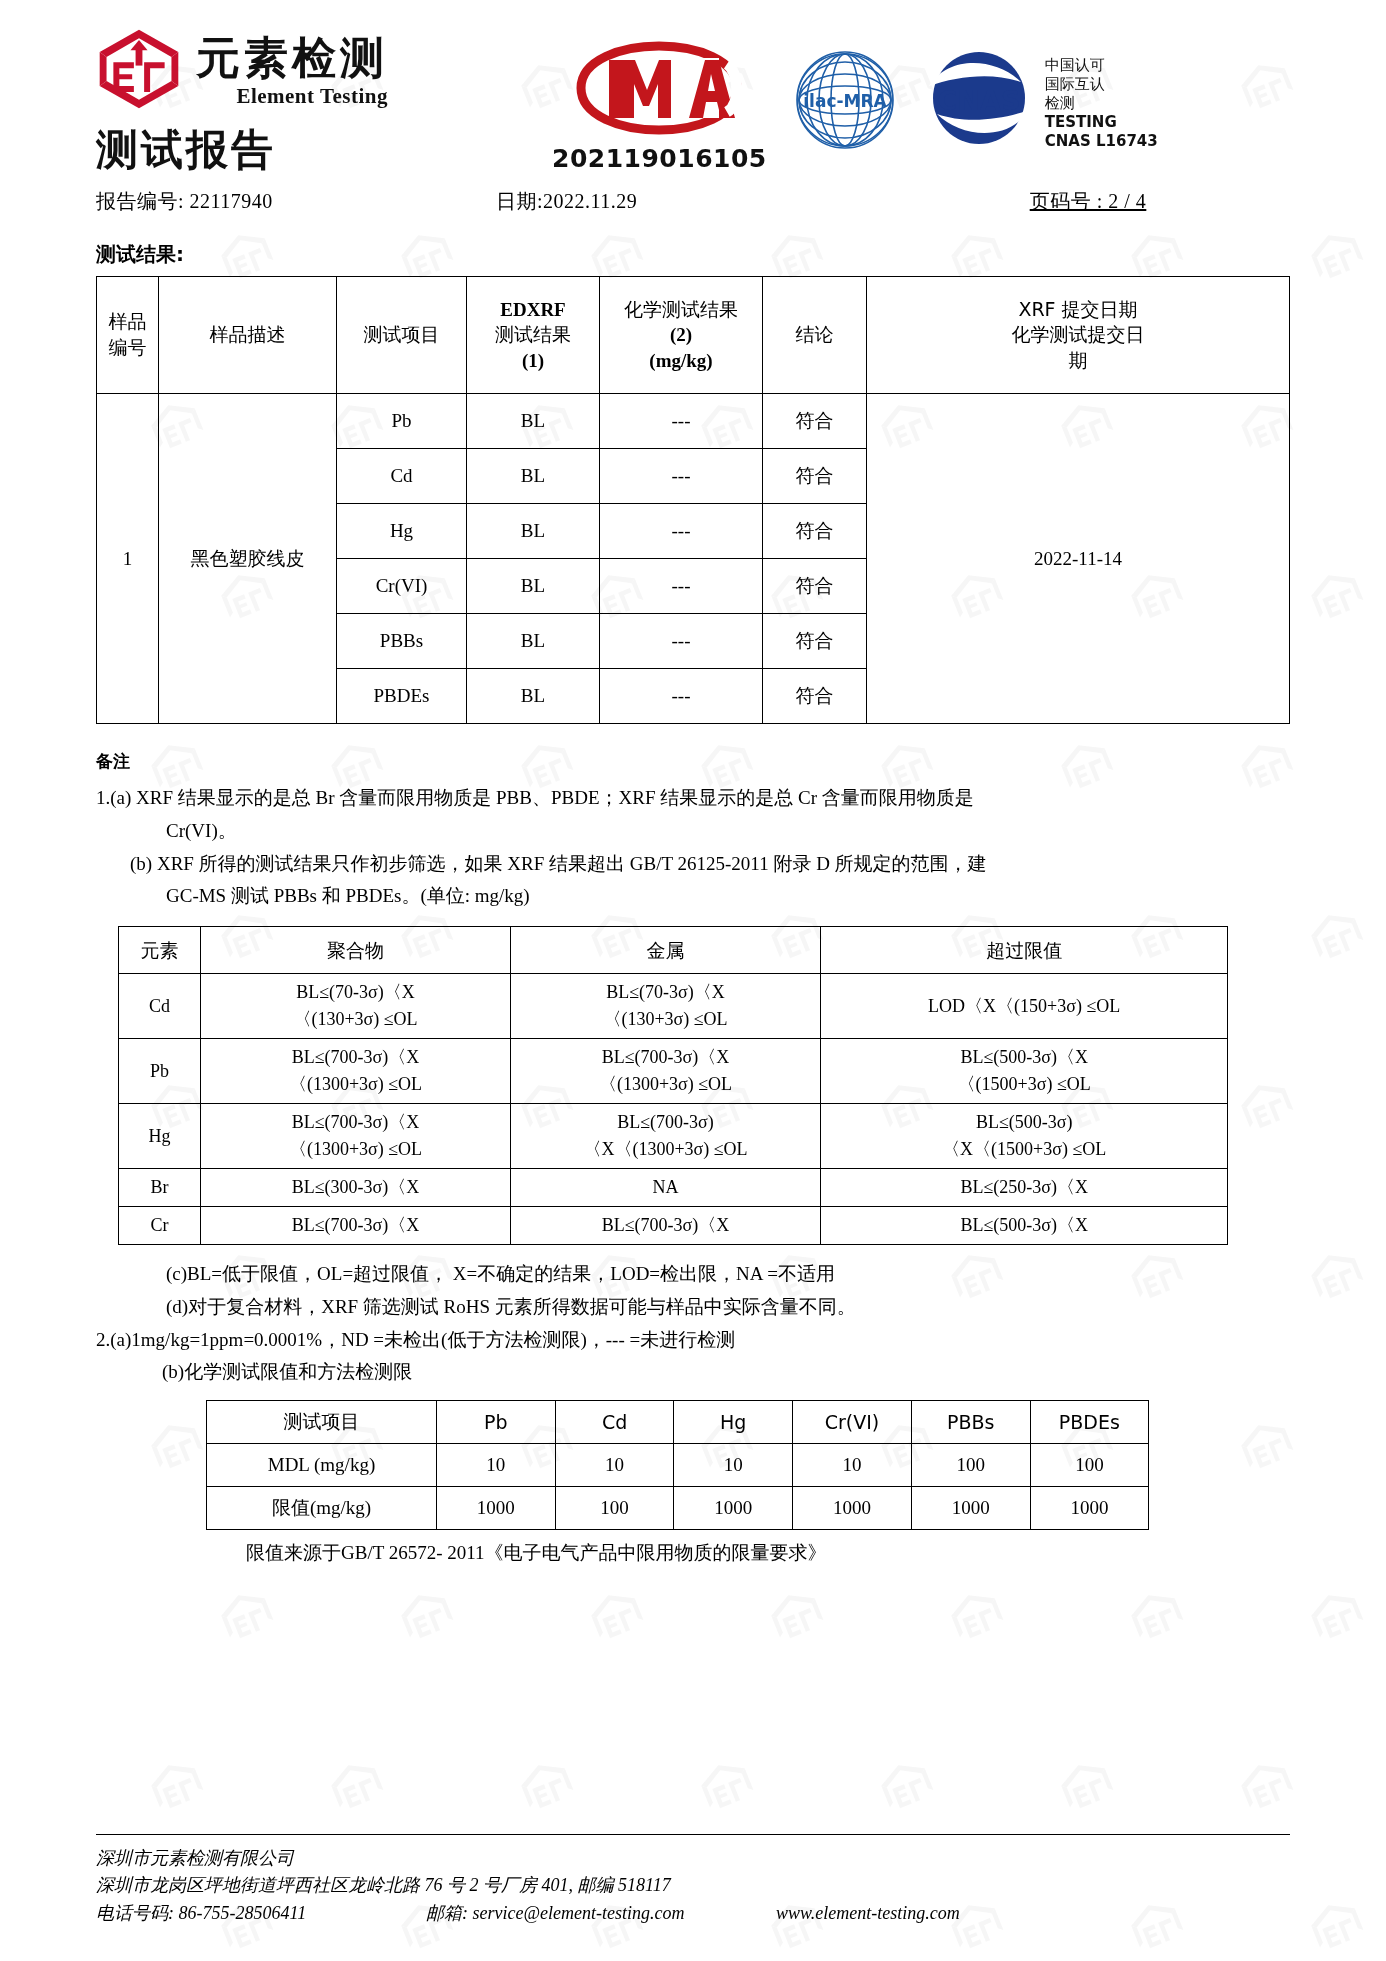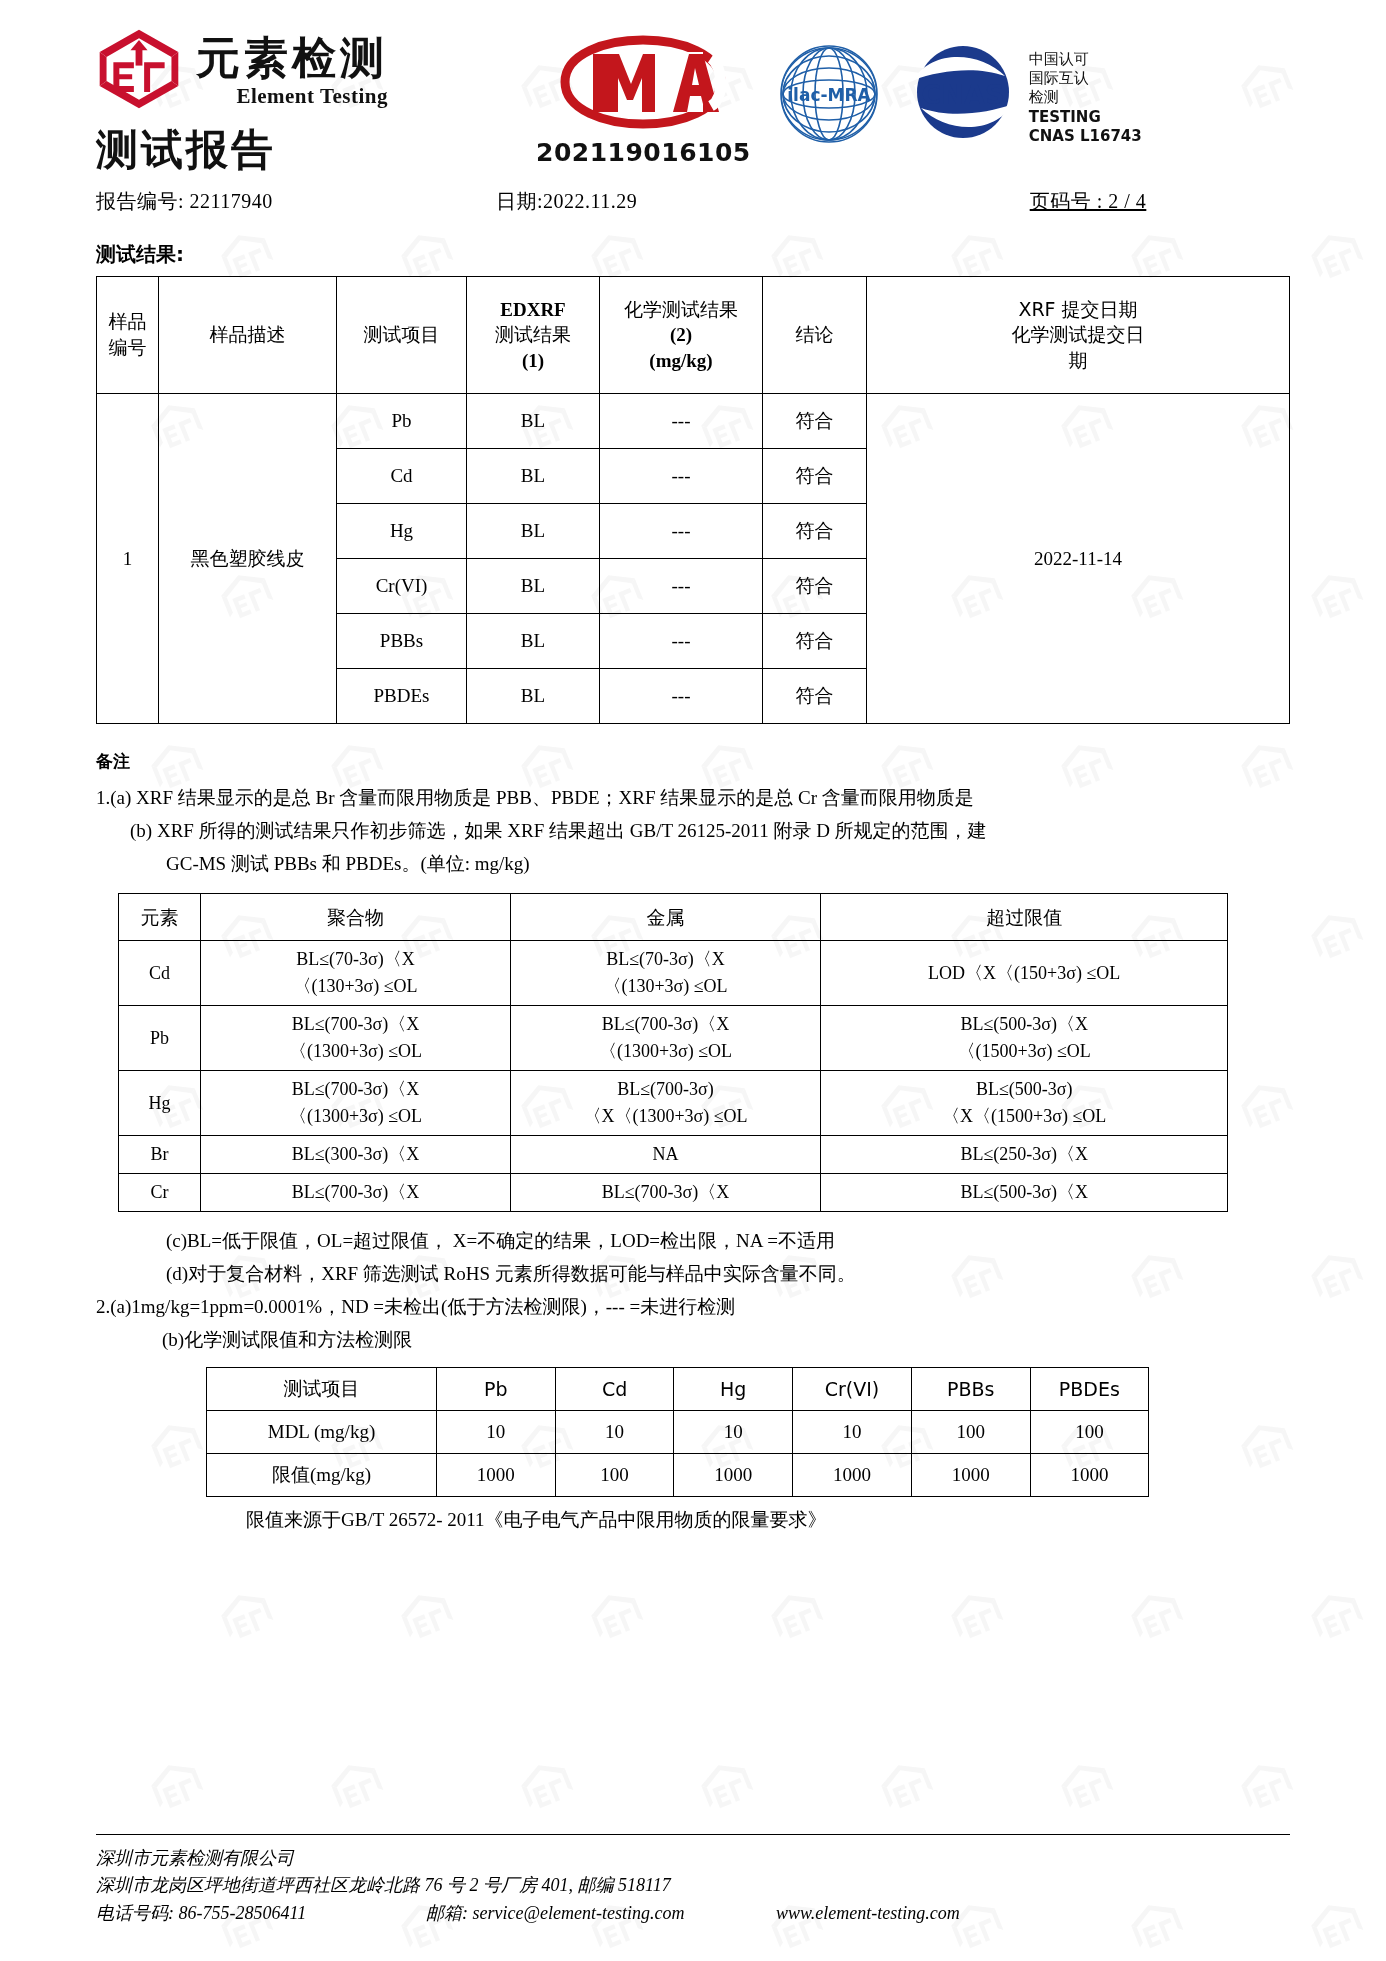--- a/index.html
+++ b/index.html
@@ -25,21 +25,21 @@
     pointer-events:none;
     z-index:0;
   }
   .wm{
     position:absolute;
     width:54px; height:54px;
     opacity:.40;
   }
 
   
-  .header{position:relative; z-index:2; display:flex; align-items:flex-start;}
+  .header{position:relative; z-index:2; display:flex; align-items:center;gap:16px;}
   .brand{width:400px; flex:0 0 auto;}
   .brand-top{display:flex; align-items:center; gap:14px;}
   .logo-mark{width:86px;height:82px;flex:0 0 auto;}
   .brand-names{display:flex;flex-direction:column;line-height:1;}
   .brand-cn{font-family:"DejaVu Sans","Liberation Sans",sans-serif;font-weight:bold;font-size:44px;letter-spacing:4px;color:#111;}
   .brand-en{font-family:"Liberation Serif",serif;font-weight:bold;font-size:21px;letter-spacing:.5px;margin-top:6px;color:#111;text-align:right;}
   .report-title{
     font-family:"DejaVu Sans","Liberation Sans",sans-serif;
     font-weight:bold;font-size:42px;letter-spacing:3px;margin-top:8px;color:#111;
   }
@@ -1069,20 +1069,21 @@
           <td>BL</td>
           <td>---</td>
           <td class="cn">符合</td>
         </tr>
       </tbody>
   </table>
 
   <div class="remark-title">备注</div>
 
   <p class="note note-ind1">1.(a) XRF 结果显示的是总 Br 含量而限用物质是 PBB、PBDE；XRF 结果显示的是总 Cr 含量而限用物质是</p>
+  <p class="note note-hang">Cr(VI)。</p>
   <p class="note note-ind2">(b) XRF 所得的测试结果只作初步筛选，如果 XRF 结果超出 GB/T 26125-2011 附录 D 所规定的范围，建</p>
   <p class="note note-hang">GC-MS 测试 PBBs 和 PBDEs。(单位: mg/kg)</p>
 
   <table class="limits">
     <colgroup>
         <col style="width:82px">
         <col style="width:310px">
         <col style="width:310px">
         <col>
       </colgroup>

